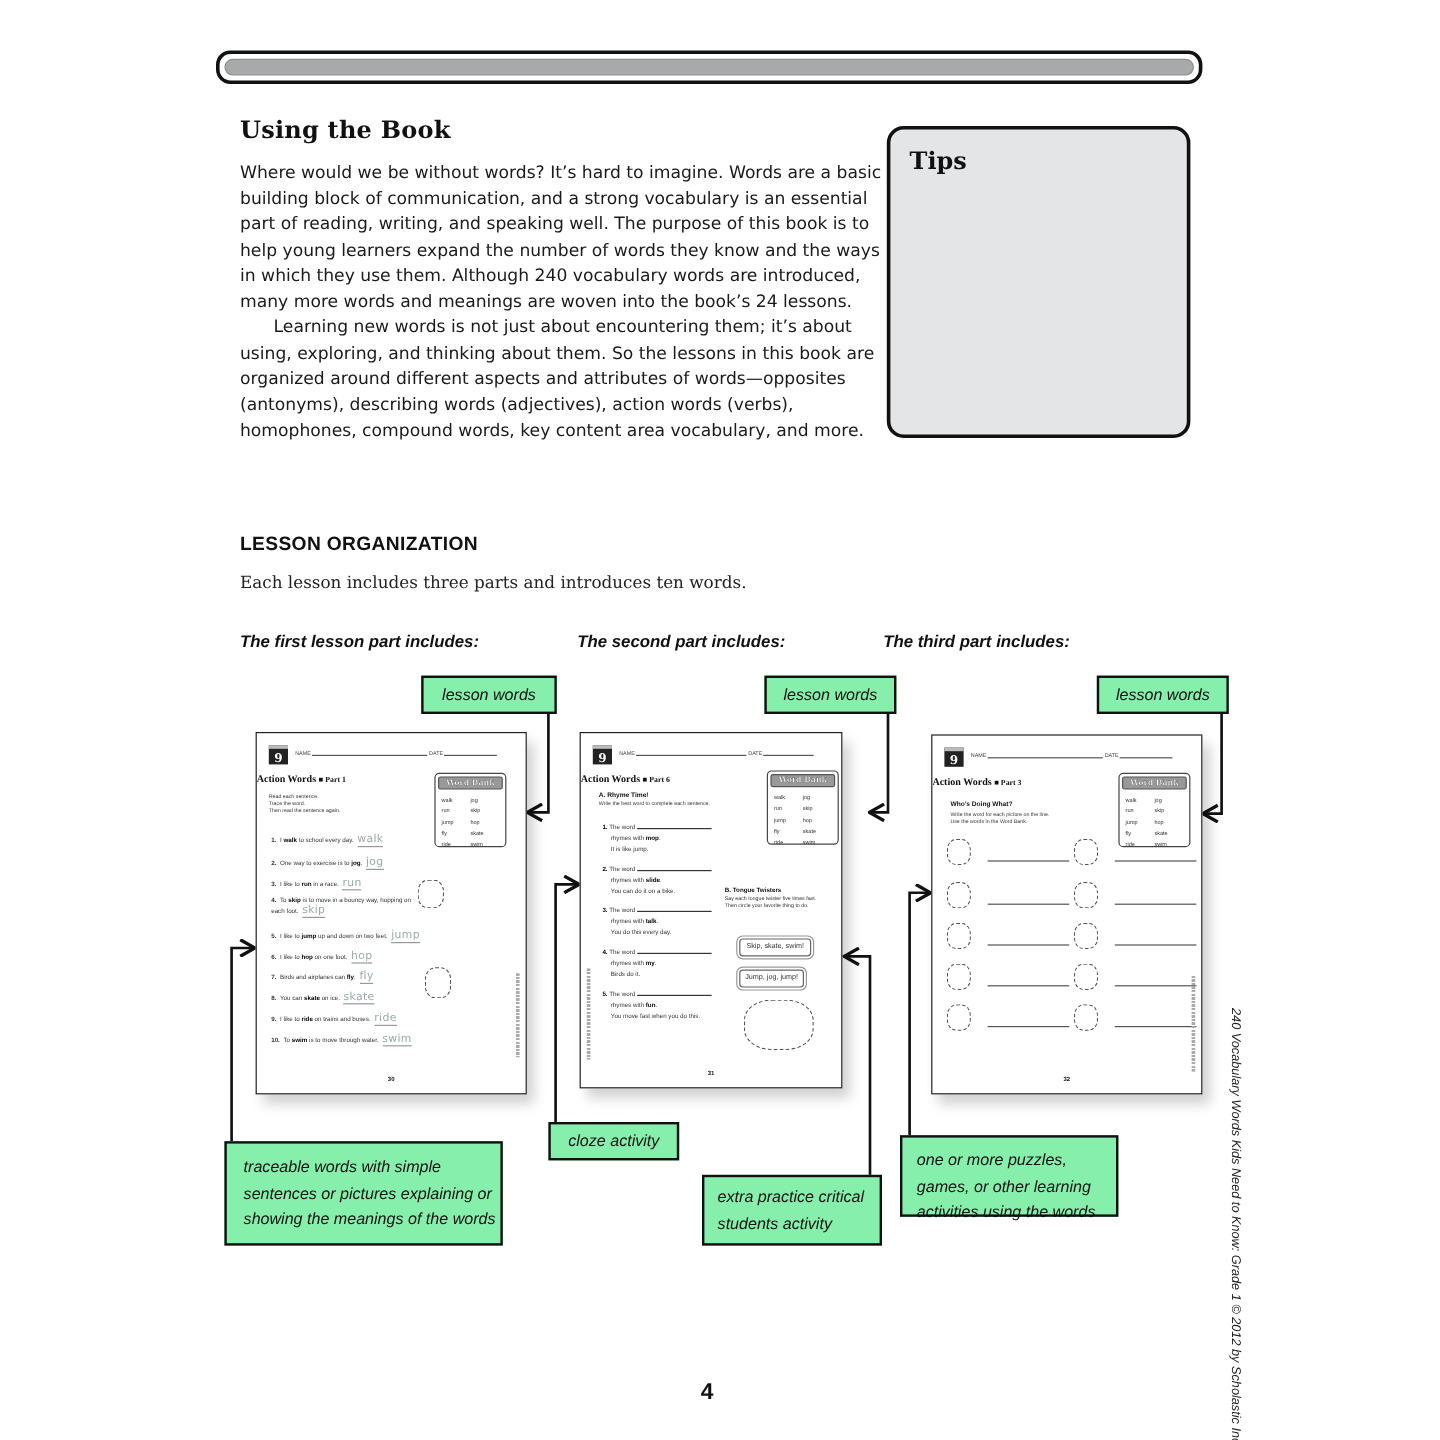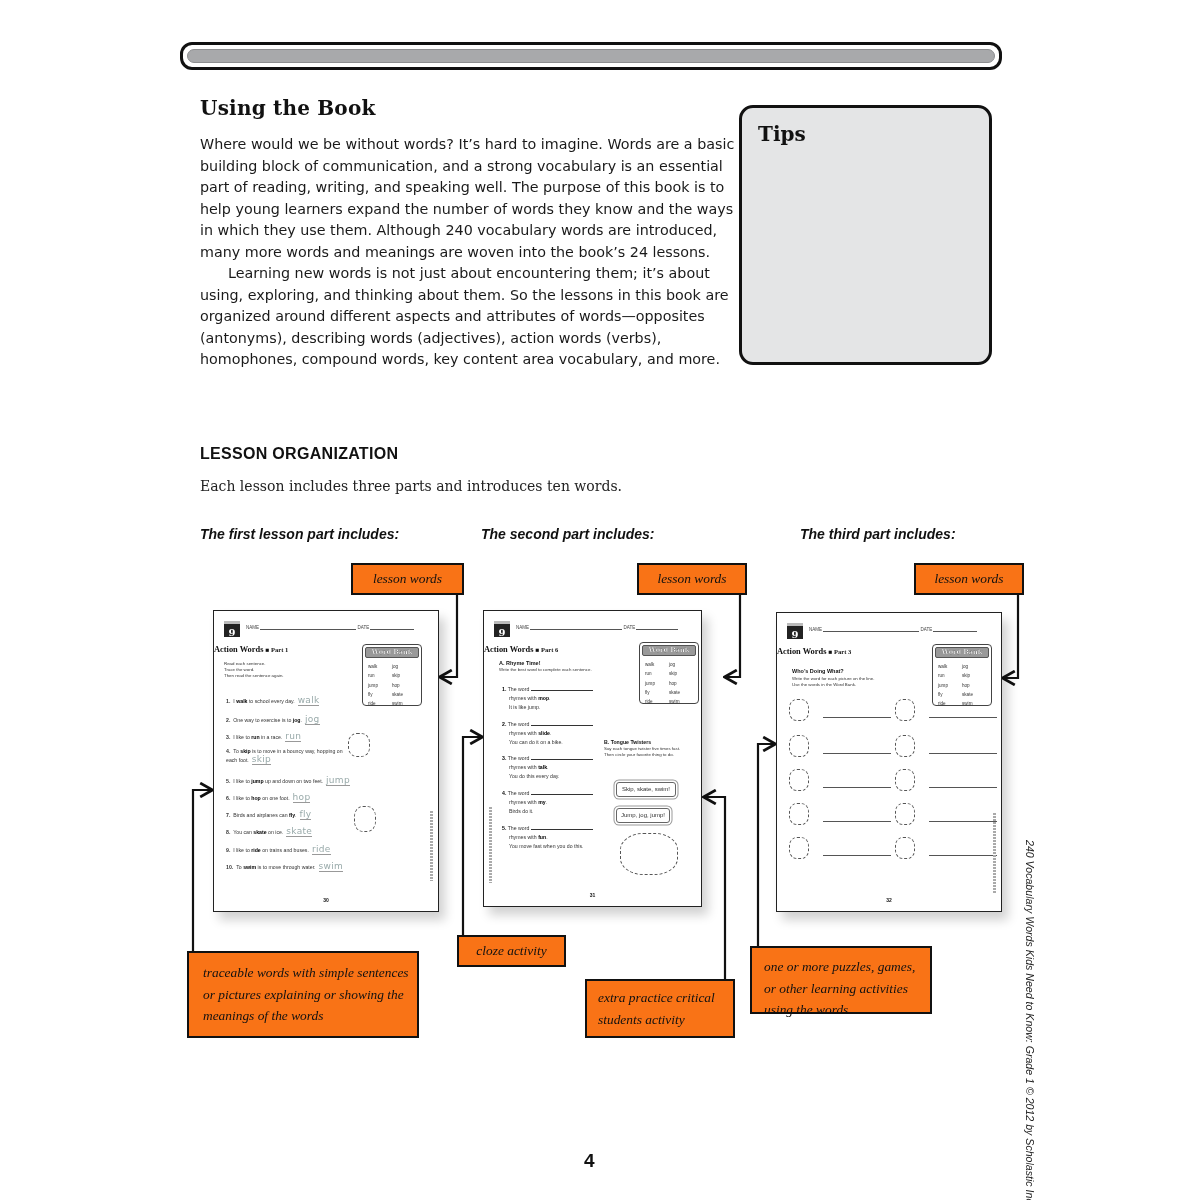--- a/index.html
+++ b/index.html
@@ -17,21 +17,21 @@
   .tips{left:739px;top:105px;width:253px;height:260px;border:3px solid #111;border-radius:14px;background:#e4e5e6;box-sizing:border-box;padding:14px 16px 0 16px;}
   .tips-title{font-family:"DejaVu Serif",serif;font-weight:bold;font-size:20px;margin:0 0 6px 0;}
   .tips ul{margin:0;padding:0;list-style:none;}
   .tips li{font-family:"Liberation Sans",sans-serif;font-size:13.6px;line-height:18.3px;padding-left:10px;position:relative;margin-bottom:6px;color:#1a1a1a;}
   .tips li::before{content:"•";position:absolute;left:0;top:0;}
   
   .h2{left:200px;top:445px;font-family:"Liberation Sans",sans-serif;font-weight:bold;font-size:16px;letter-spacing:0.3px;}
   .lead{left:200px;top:478px;font-family:"DejaVu Serif",serif;font-size:14px;color:#222;}
   .parthead{top:526px;font-family:"Liberation Sans",sans-serif;font-weight:bold;font-style:italic;font-size:14px;}
   
-  .callout{border:2px solid #111;background:#f97316;box-sizing:border-box;font-family:Liberation Serif, serif;font-style:italic;font-size:13.4px;line-height:21.5px;color:#111;}
+  .callout{border:2px solid #111;background:#86efac;box-sizing:border-box;font-family:Liberation Sans, sans-serif;font-style:italic;font-size:13.4px;line-height:21.5px;color:#111;}
   .callout.single{display:flex;align-items:center;justify-content:center;}
   
   .sheet{border:1.5px solid #222;background:#fff;box-shadow:6px 8px 10px rgba(0,0,0,0.18);box-sizing:border-box;overflow:hidden;font-family:"Liberation Sans",sans-serif;}
   .badge{position:absolute;left:10px;top:10px;width:16px;height:16px;background:#222;color:#fff;font-family:"DejaVu Serif",serif;font-weight:bold;font-size:10px;text-align:center;line-height:17px;border-top:3px solid #bbb;box-sizing:border-box;}
   .namerow{position:absolute;left:32px;top:14px;right:10px;font-size:4.5px;color:#444;}
   .namerow .line{display:inline-block;border-bottom:0.7px solid #555;height:4px;vertical-align:bottom;}
   .stitle{position:absolute;left:0;top:34px;font-family:Liberation Serif, serif;font-weight:bold;font-size:8.4px;}
   .stitle .part{font-size:6.5px;}
   .wb{position:absolute;width:58px;height:60px;border:1.5px solid #444;border-radius:4px;background:#fff;}
   .wb-title{background:#999;border:1px solid #555;border-radius:2px;margin:2px;font-family:"DejaVu Serif",serif;font-weight:bold;font-size:6.5px;color:#fff;text-align:center;line-height:9px;-webkit-text-stroke:0.2px #333;}
@@ -69,21 +69,21 @@
   <div class="tips-title">Tips</div>
   <ul>
   </ul>
 </div>
 
 <div class="abs h2">LESSON ORGANIZATION</div>
 <div class="abs lead">Each lesson includes three parts and introduces ten words.</div>
 
 <div class="abs parthead" style="left:200px;">The first lesson part includes:</div>
 <div class="abs parthead" style="left:481px;">The second part includes:</div>
-<div class="abs parthead" style="left:800px;">The third part includes:</div>
+<div class="abs parthead" style="left:736px;">The third part includes:</div>
 
 <svg class="conn" width="1200" height="1200">
   <defs>
     <marker id="ah" viewBox="0 0 10 10" refX="8" refY="5" markerWidth="7" markerHeight="7" orient="auto-start-reverse">
       <path d="M1,0.5 L9,5 L1,9.5" fill="none" stroke="#111" stroke-width="1.8"></path>
     </marker>
   </defs>
   <g fill="none" stroke="#111" stroke-width="2.2">
 
     <path d="M457,594 L457,677 L441,677" marker-end="url(#ah)"></path>

